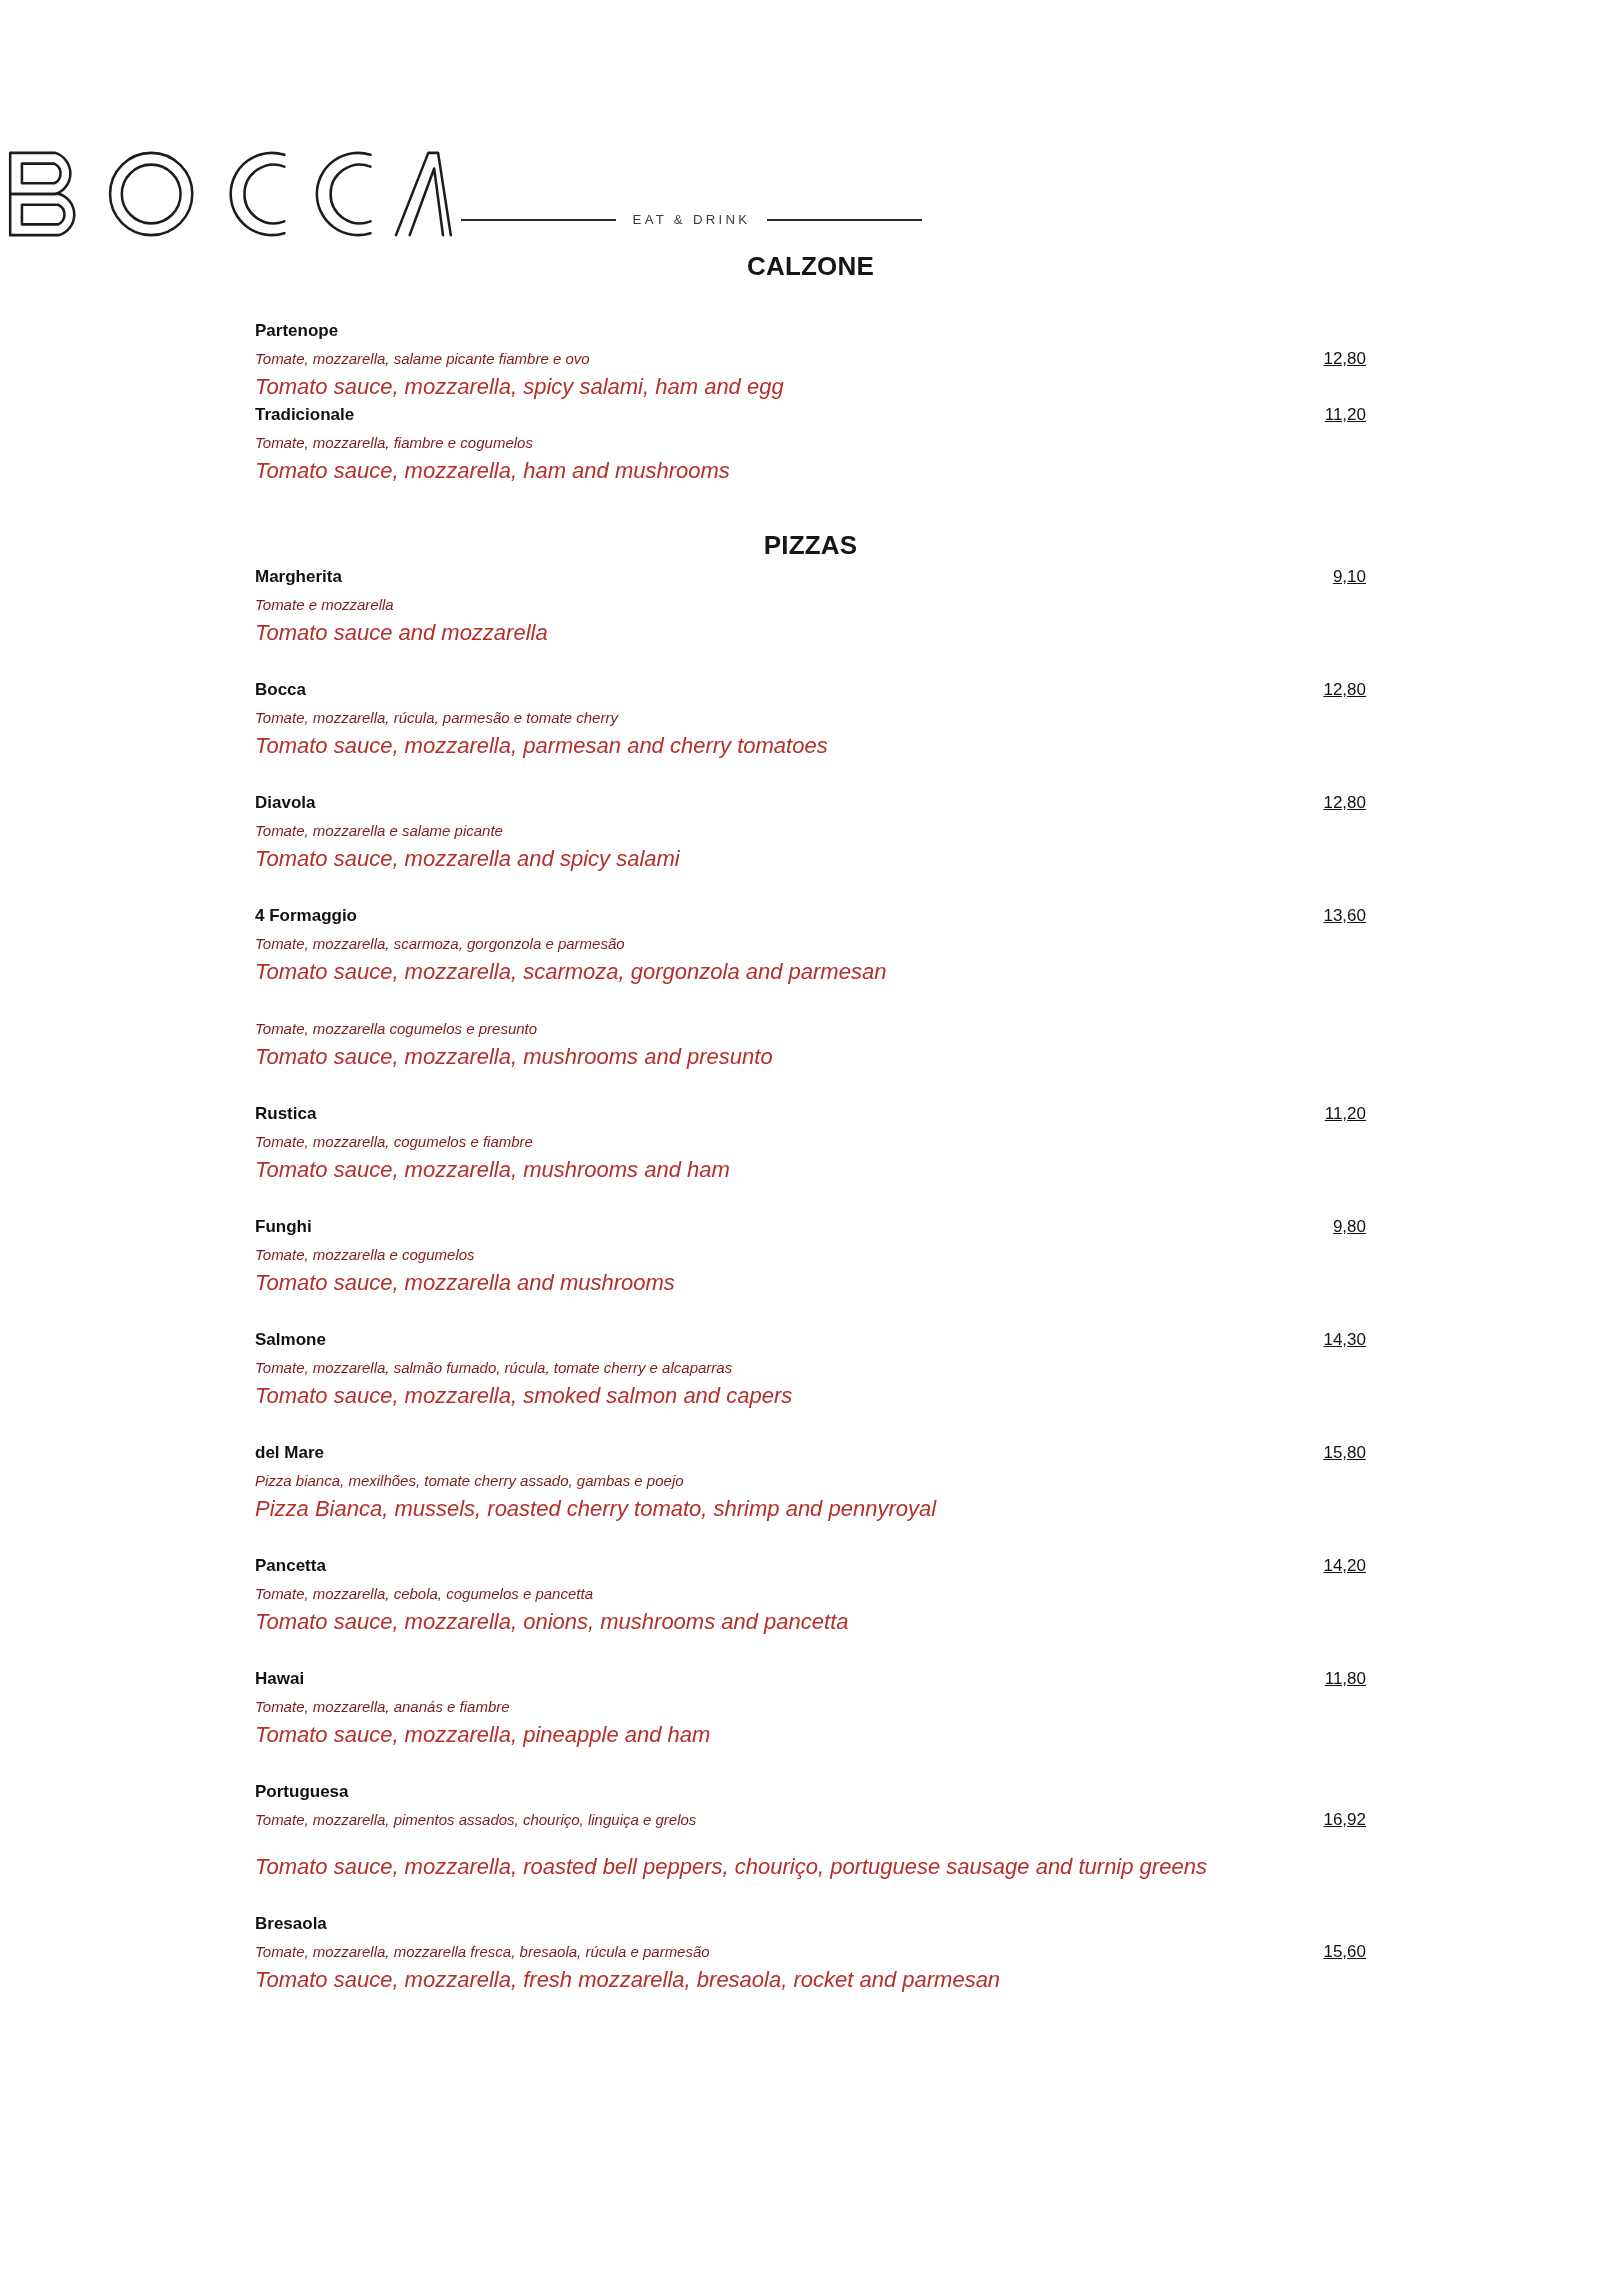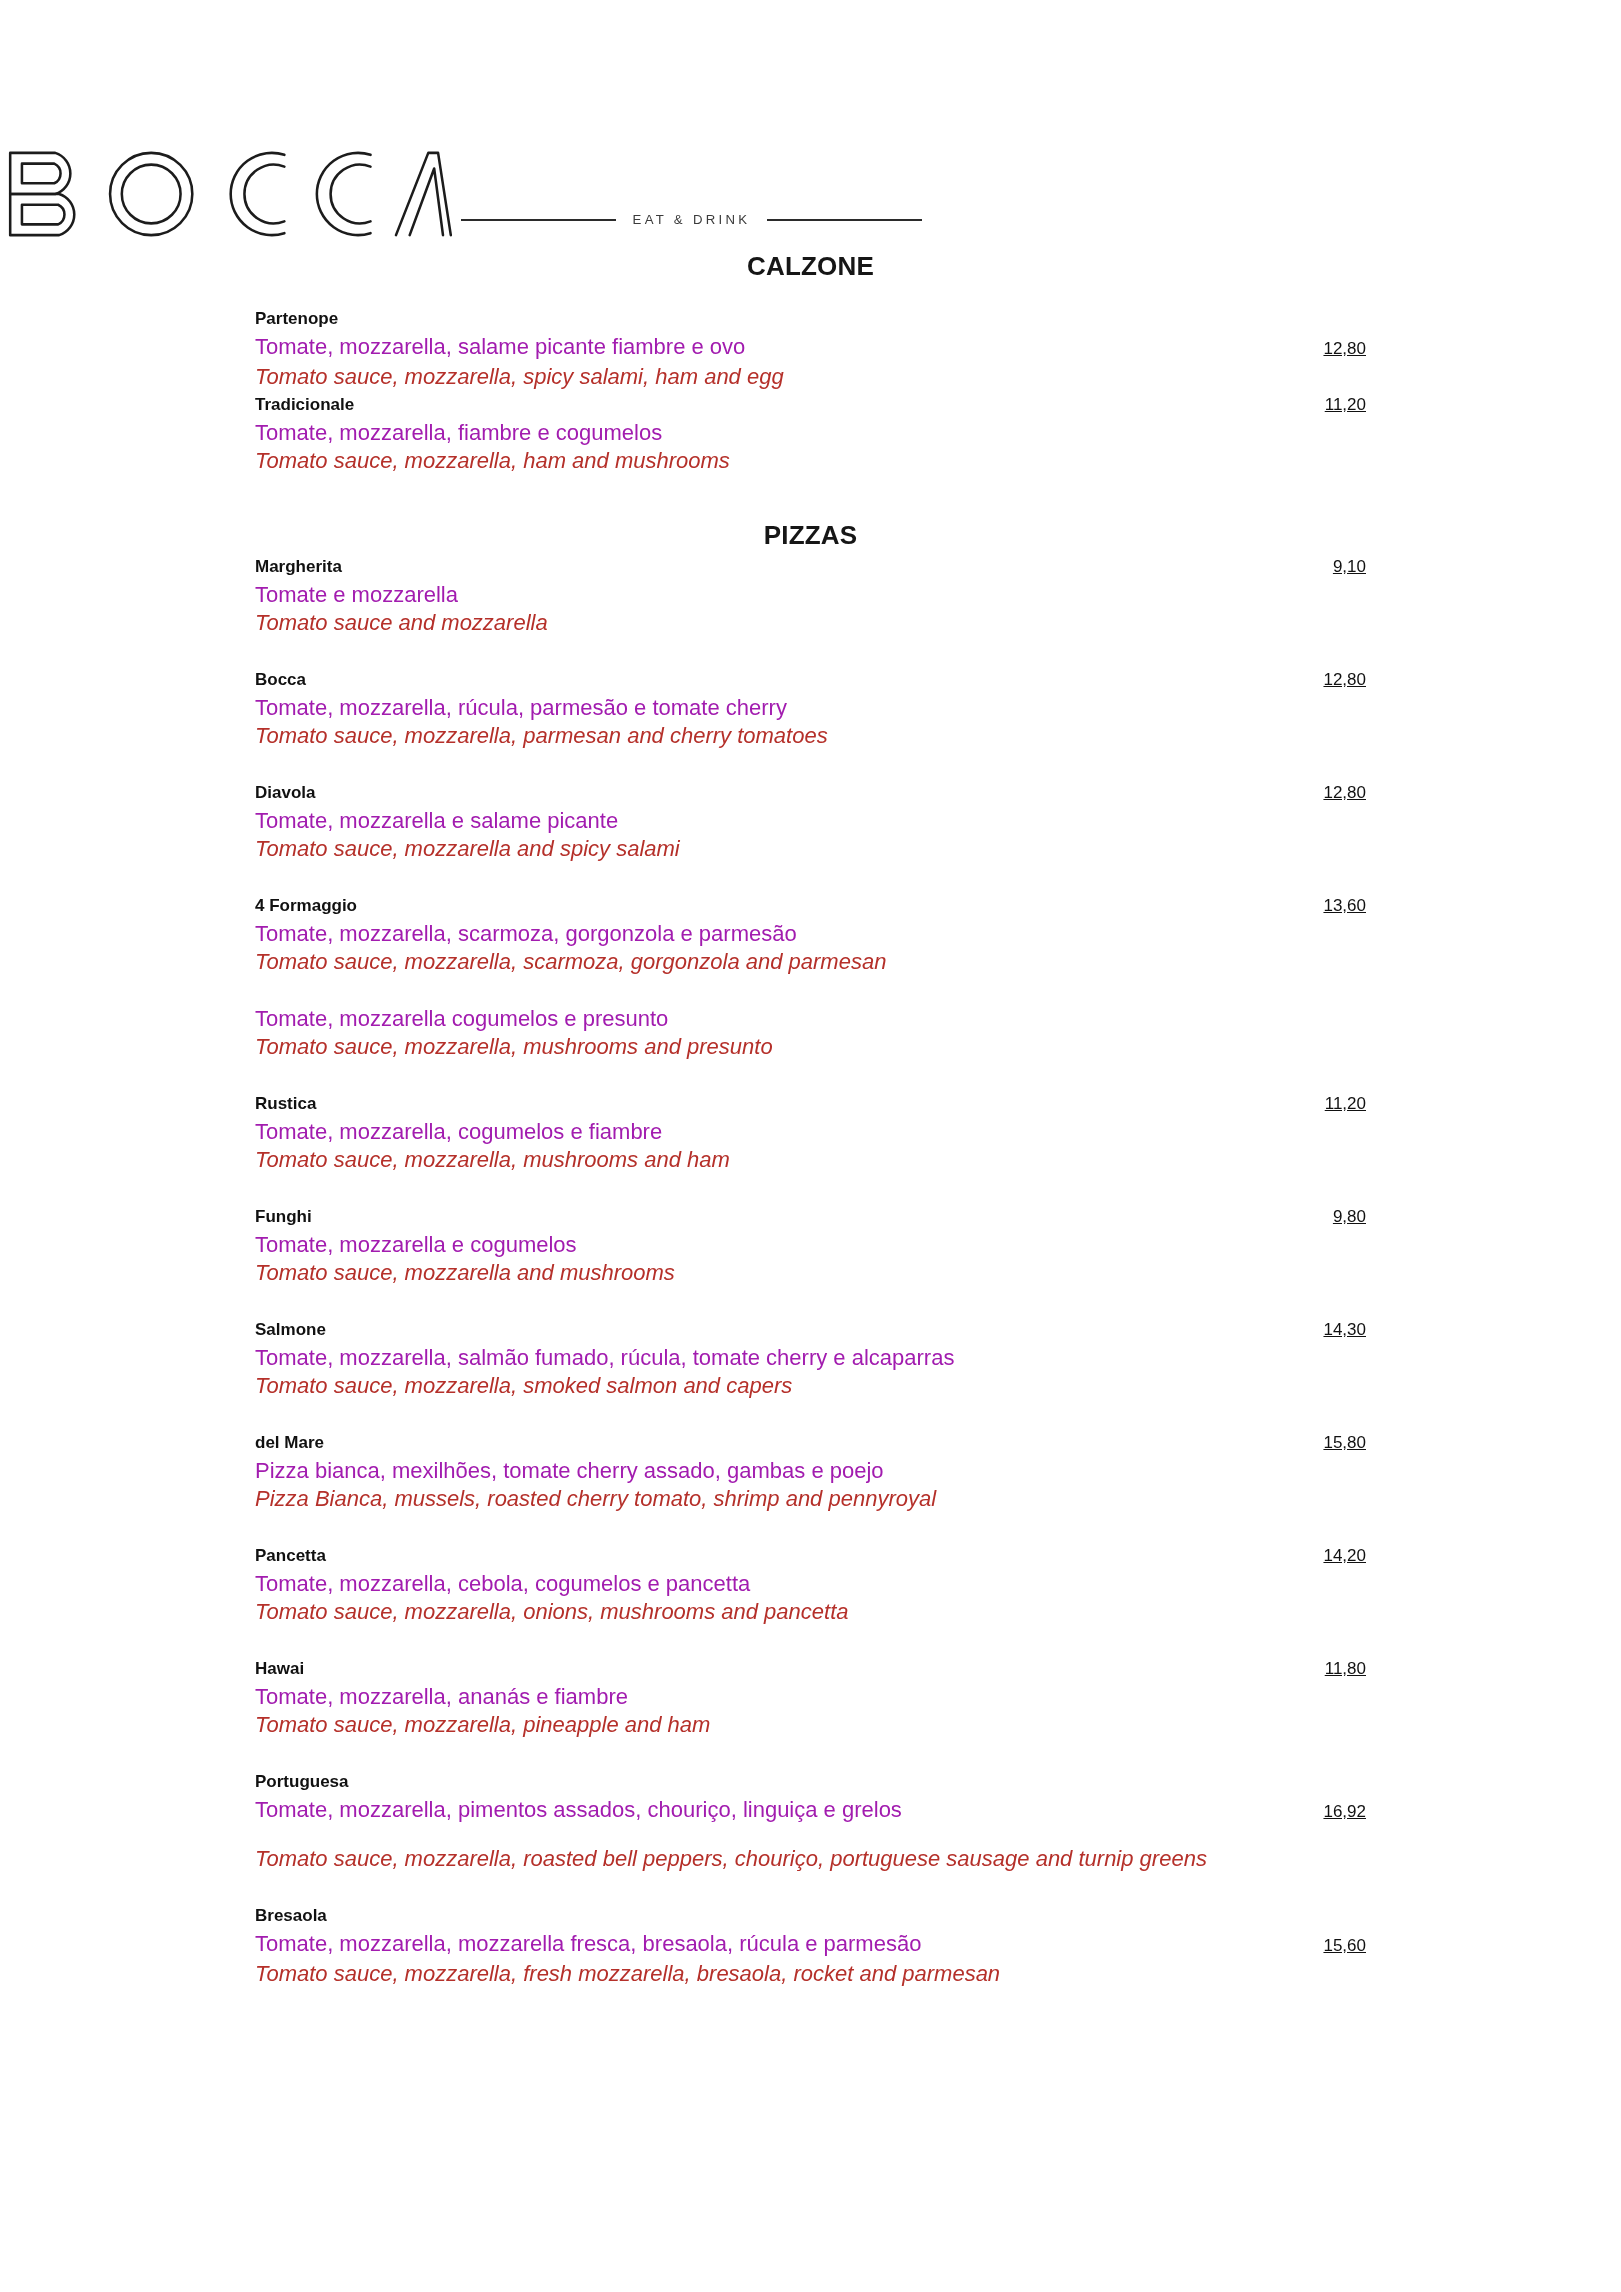--- a/index.html
+++ b/index.html
@@ -78,43 +78,44 @@
     font-weight: bold;
     font-size: 26px;
     letter-spacing: 0.2px;
     color: #161616;
     margin: 0;
     text-align: center;
   }
   .section-calzone .section-title { padding-top: 9.8px; }
   .section-pizzas  { margin-top: 45px; }
 
-  .items { margin-top: 23px; }
+  .items { margin-top: 35px; }
   .items-pizzas { margin-top: 2px; }
 
   .item {
     position: relative;
   }
   .item-line {
     display: flex;
     align-items: baseline;
     justify-content: space-between;
     width: 100%;
   }
   .item-name {
     font-weight: bold;
     font-size: 17px;
     line-height: 28px;
     color: #111111;
     white-space: nowrap;
   }
   .desc-pt {
-    font-size: 22px;
+    font-size: 15px;
     line-height: 28px;
-    color: #a21caf;
+    color: #7f1d1d;
+    font-style: italic;
   }
   .desc-en {
     font-size: 22px;
     line-height: 28px;
     font-style: italic;
     color: #b5302a;
   }
   .price {
     font-size: 17px;
     line-height: 28px;

